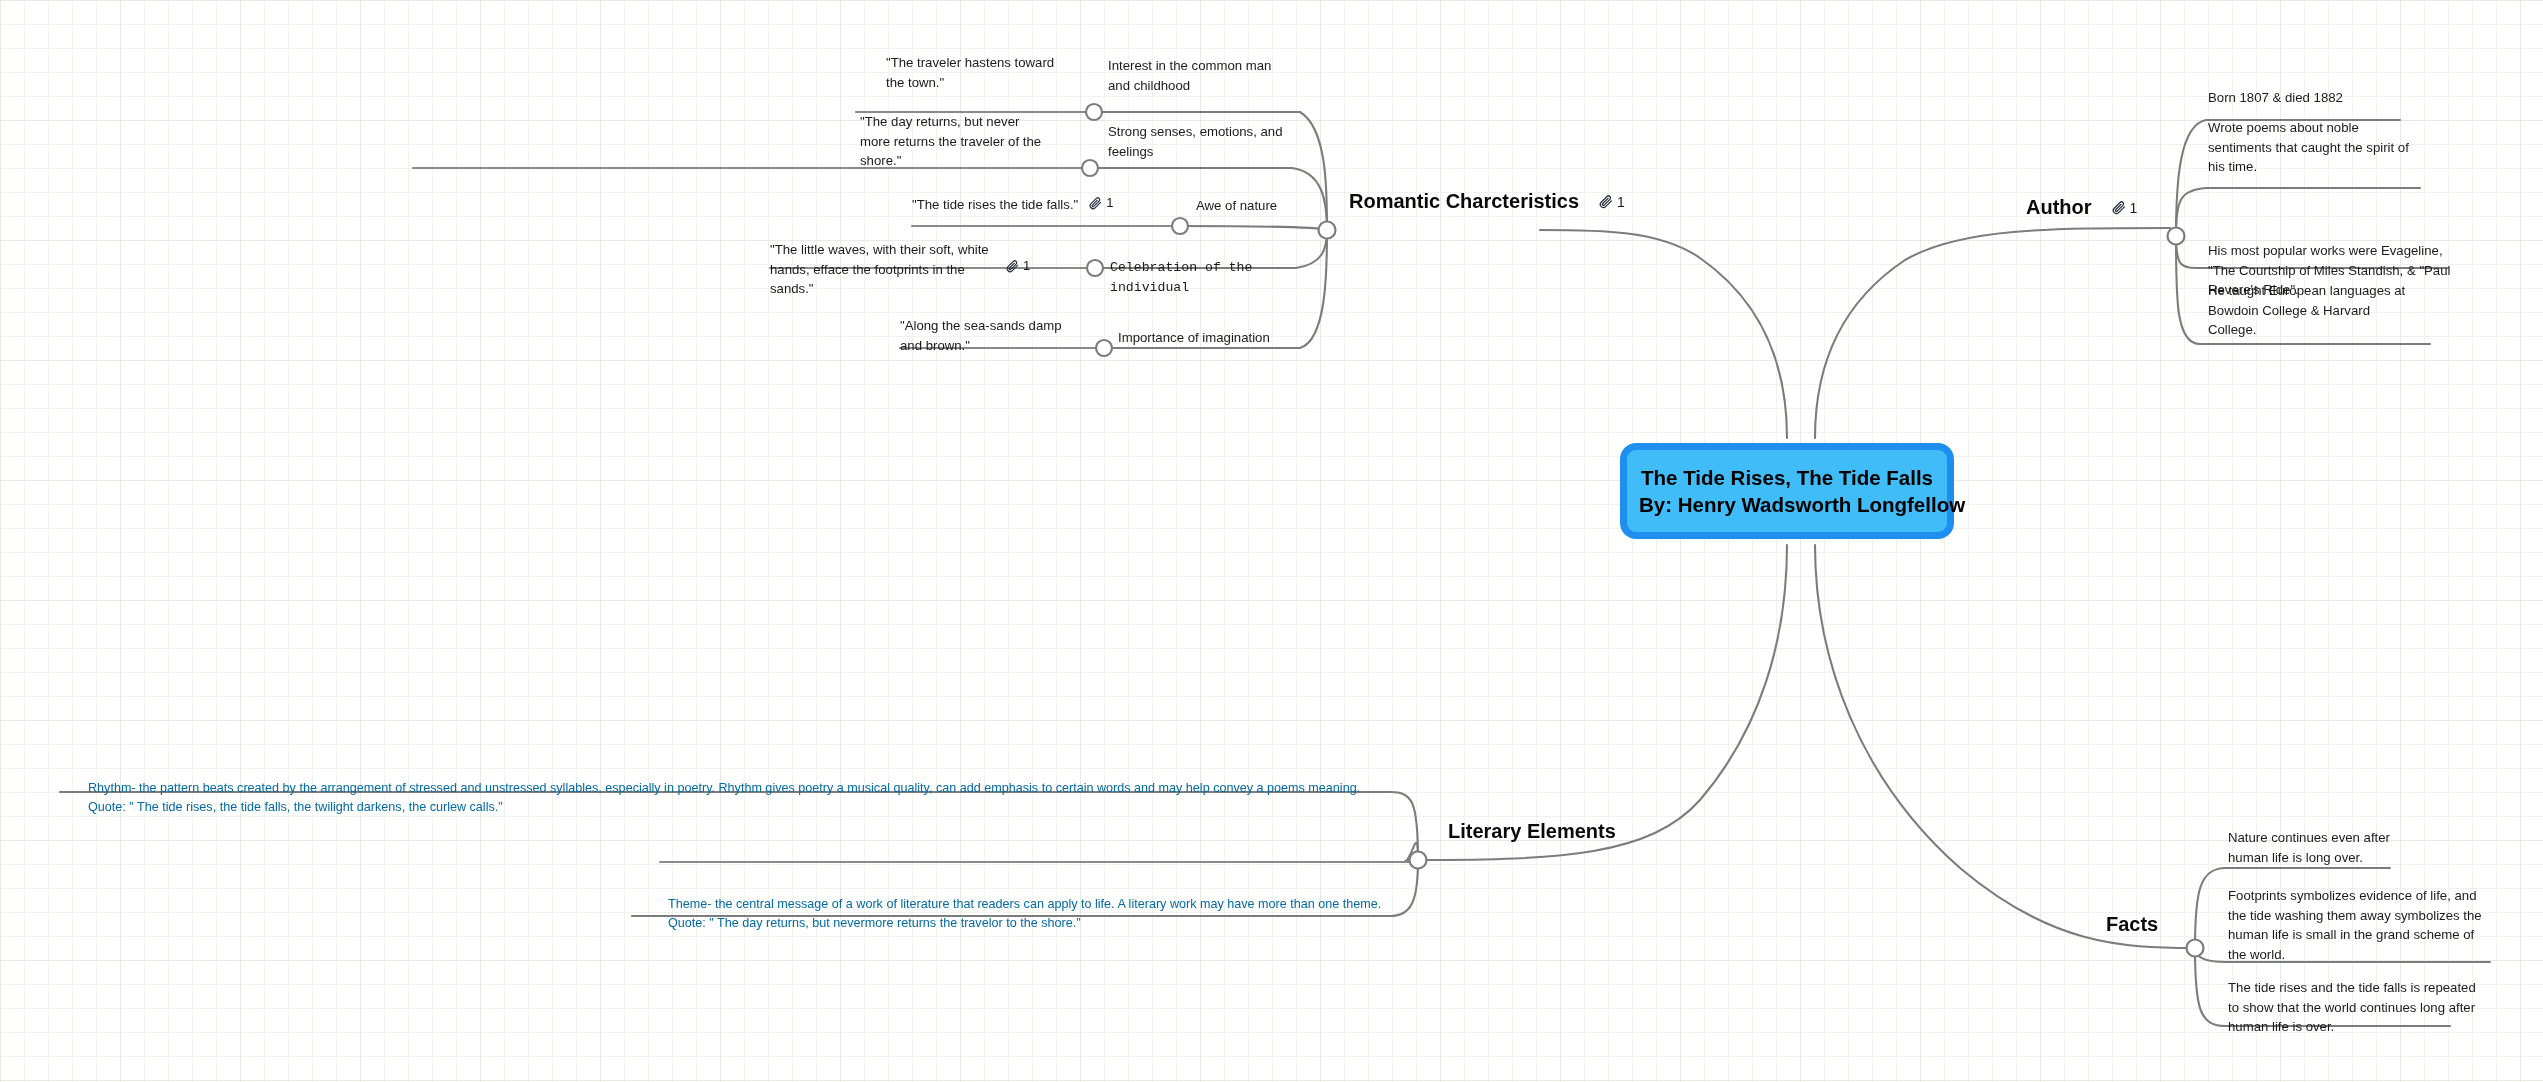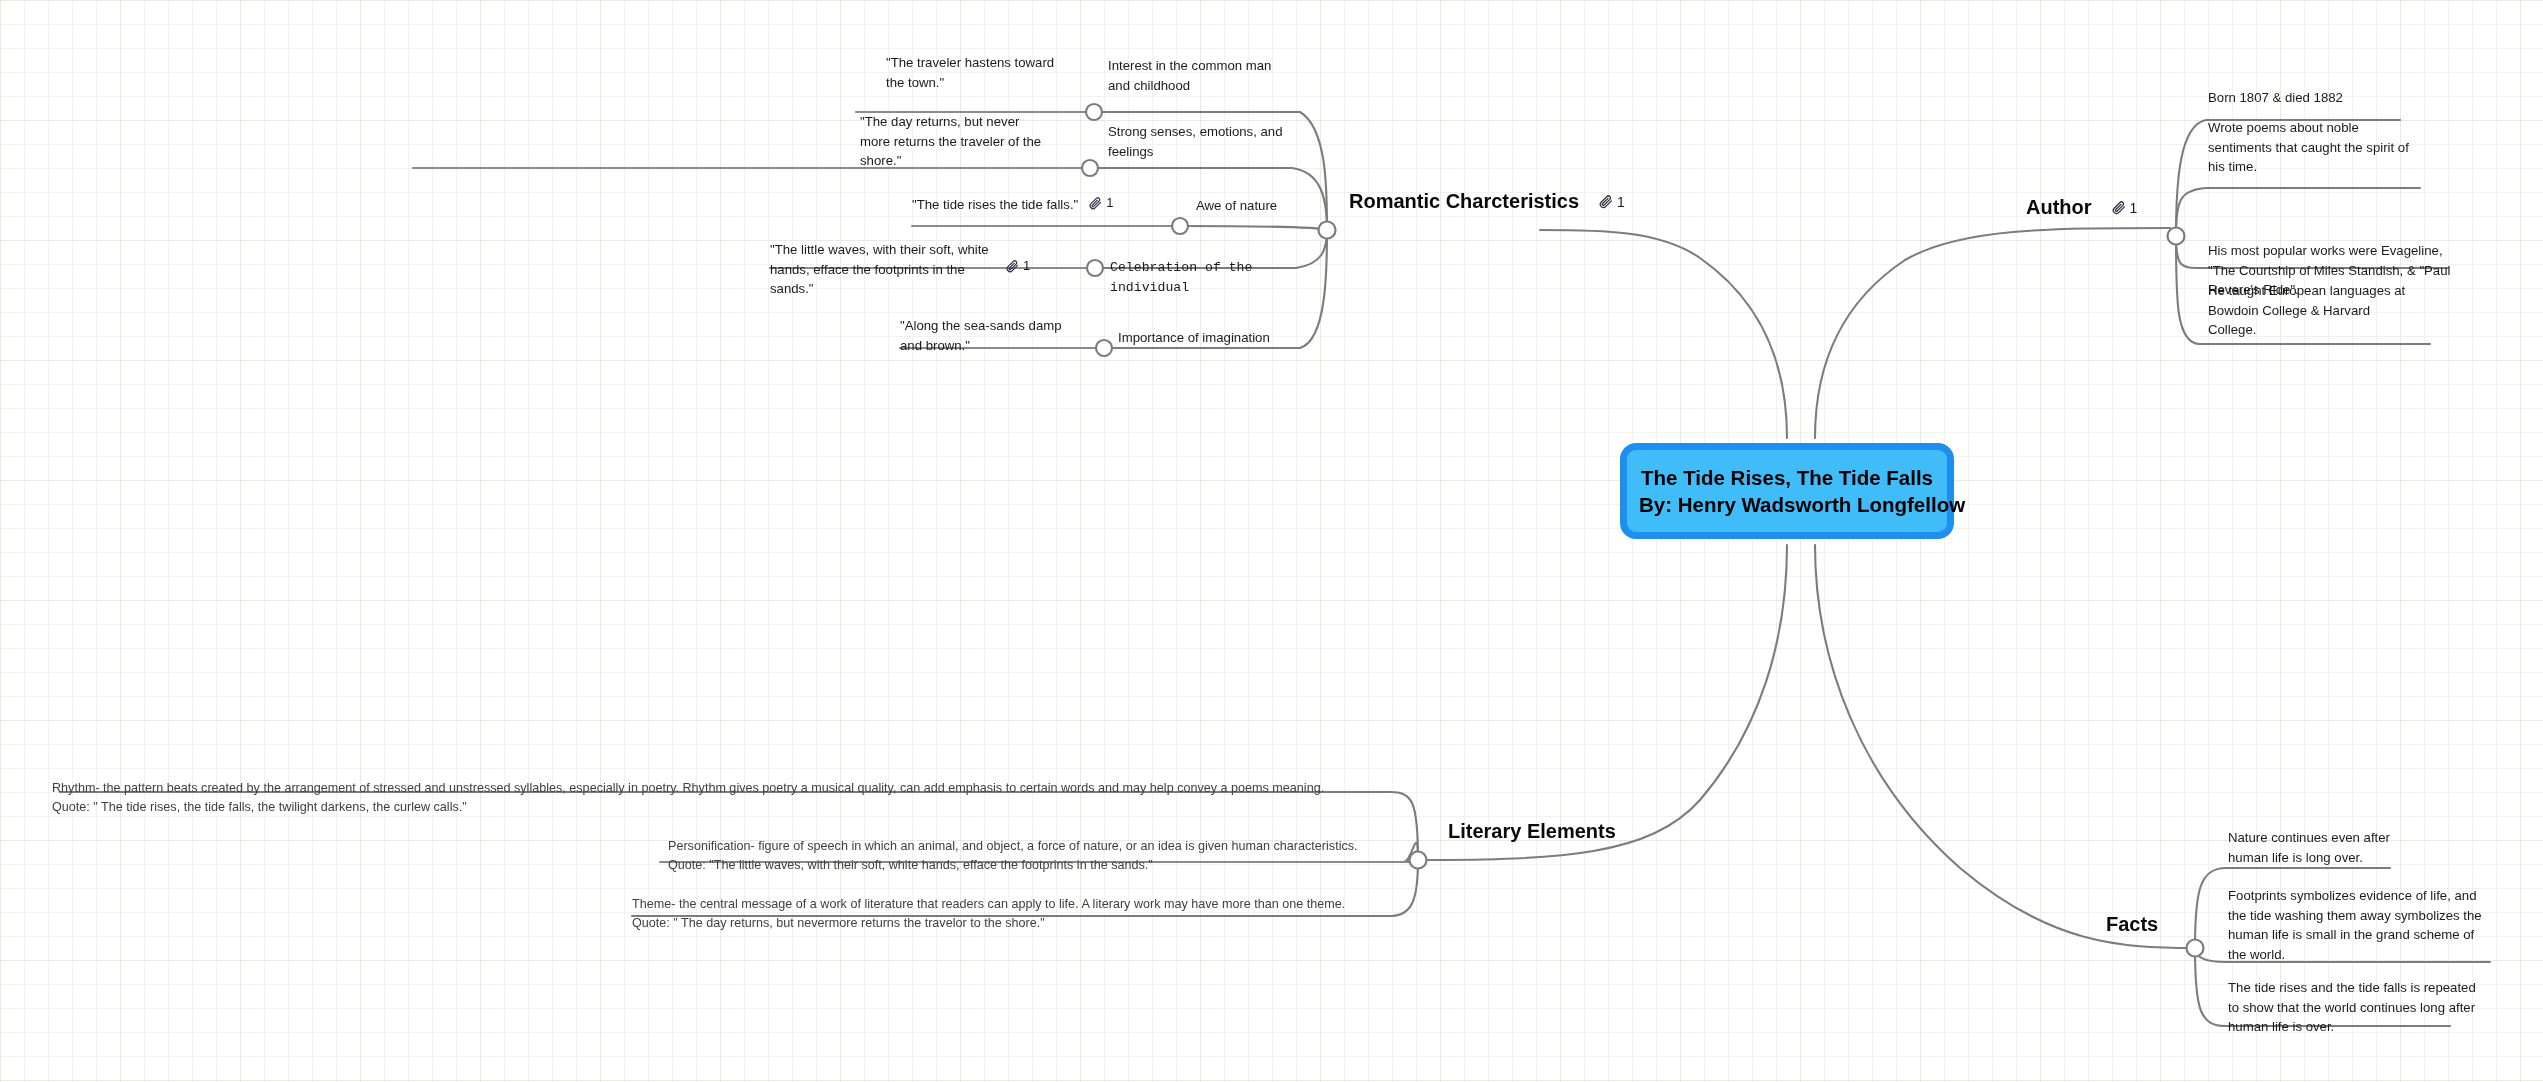--- a/index.html
+++ b/index.html
@@ -62,21 +62,21 @@
     font-size:13px;
     color:#2b2b3d;
     white-space:nowrap;
   }
   .attach svg { display:block; }
   .attach .cnt { font-size:13px; color:#1b1b1b; }
 
   .branch-label .attach .cnt { font-size:14px; font-weight:normal; }
 
   
-  .lit { font-size:12.6px; line-height:1.52; color:#404040; white-space:pre-line; }
+  .lit { font-size:12.6px; line-height:1.52; color:#0369a1; white-space:pre-line;margin-left:36px; }
 </style>
 </head>
 <body>
 
 <div id="canvas">
 
   <svg class="edges" viewBox="0 0 2543 1082">
     <g fill="none" stroke="#7c7c7c" stroke-width="2.1" stroke-linecap="round">
 
       <path d="M1787,438 C1787,360 1760,300 1700,258 C1660,230 1600,230 1540,230"></path>
@@ -254,24 +254,20 @@
 College.</span>
   </div>
 
   <div class="node branch-label" style="left:1448px; top:820px;">
     <span>Literary Elements</span>
   </div>
   <div class="node lit" style="left:52px; top:760px; width:1350px;">
     <span class="leaf-text">Rhythm- the pattern beats created by the arrangement of stressed and unstressed syllables, especially in poetry. Rhythm gives poetry a musical quality, can add emphasis to certain words and may help convey a poems meaning.
 Quote: " The tide rises, the tide falls, the twilight darkens, the curlew calls."</span>
   </div>
-  <div class="node lit" style="left:668px; top:818px; width:740px;">
-    <span class="leaf-text">Personification- figure of speech in which an animal, and object, a force of nature, or an idea is given human characteristics.
-Quote: "The little waves, with their soft, white hands, efface the footprints in the sands."</span>
-  </div>
   <div class="node lit" style="left:632px; top:876px; width:775px;">
     <span class="leaf-text">Theme- the central message of a work of literature that readers can apply to life. A literary work may have more than one theme.
 Quote: " The day returns, but nevermore returns the travelor to the shore."</span>
   </div>
 
   <div class="node branch-label" style="left:2106px; top:913px;">
     <span>Facts</span>
   </div>
   <div class="node leaf" style="left:2228px; top:828px; width:230px;">
     <span class="leaf-text">Nature continues even after

